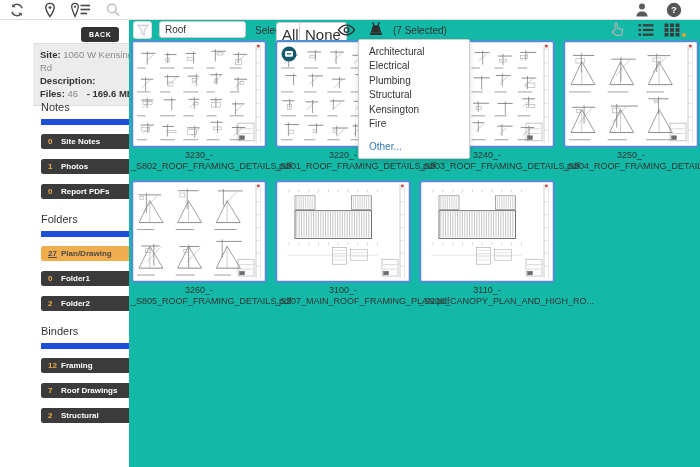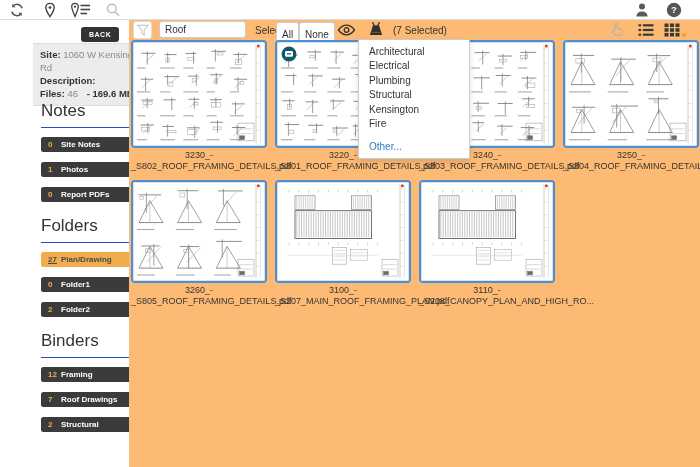--- a/index.html
+++ b/index.html
@@ -15,45 +15,45 @@
   .sidebar { position:absolute; left:0; top:20px; width:129px; height:447px; background:#fff; border-right:1px solid #ccc;margin-left:33px; }
   .back-btn { position:absolute; left:48px; top:7px; background:#333; color:#fff; border:none; border-radius:3px;
               font-size:7px; font-weight:bold; letter-spacing:.5px; padding:4px 8px; font-family:inherit; }
   .site-block { position:absolute; left:0; top:23px; width:128px; background:#ececec; border-top:1px solid #ddd; border-bottom:1px solid #ddd;
                 padding:4px 6px 5px 7px; font-size:9.5px; line-height:13px; }
   .site-block .lbl { font-weight:bold; color:#333; }
   .site-block .val { color:#8a8a8a; }
   .users-ic { position:absolute; right:6px; top:5px; width:15px; height:12px; }
 
   .sb-sections { position:absolute; left:0; top:72px; width:120px; padding:0 7px 0 8px; }
-  .sb-heading { font-size:17px; color:#333; margin-top:14px; padding-bottom:6px; border-bottom:1px solid #1d4ed8; }
+  .sb-heading { font-size:11px; color:#333; margin-top:14px; padding-bottom:6px; border-bottom:6px solid #1d4ed8; }
   .sb-heading:first-child { margin-top:9px; }
   .sb-list { padding-top:9px; }
   .sb-btn { display:flex; align-items:center; height:15px; background:#3b3b3b; border-radius:2.5px; margin-bottom:10px;
             padding:0 7px; font-size:8px; font-weight:bold; color:#fff; cursor:pointer; }
   .sb-btn .count { color:#f0ad4e; width:13px; flex:0 0 13px; }
   .sb-btn .lab { flex:1 1 auto; white-space:nowrap; overflow:hidden; }
   .sb-btn .x { flex:0 0 auto; color:#fff; font-size:9px; font-weight:bold; margin-left:4px; }
   .sb-btn.active { background:#f0ad4e; color:#4a4a4a; }
   .sb-btn.active .count { color:#4a4a4a;text-decoration:underline; }
 
   .sb-scroll { position:absolute; right:1px; top:68px; bottom:4px; width:8px; background:#f7f7f7; border-left:1px solid #eee; }
   .sb-scroll .tri-up { position:absolute; top:3px; left:1px; width:0; height:0; border-left:3px solid transparent; border-right:3px solid transparent; border-bottom:4px solid #999; }
   .sb-scroll .tri-down { position:absolute; bottom:3px; left:1px; width:0; height:0; border-left:3px solid transparent; border-right:3px solid transparent; border-top:4px solid #999; }
 
   
-  .main { position:absolute; left:129px; top:20px; width:571px; height:447px; background:#fdba74; }
+  .main { position:absolute; left:129px; top:20px; width:571px; height:447px; background:#14b8a6; }
   .main-toolbar { position:absolute; left:0; top:0; width:571px; height:21px; }
   .filter-btn { position:absolute; left:4px; top:1px; width:19px; height:18px; border:1px solid #ddd; border-radius:3px; background:#fff; cursor:pointer; }
   .filter-btn svg { display:block; margin:2px auto 0; }
   .search-input { position:absolute; left:30px; top:1px; width:87px; height:17px; border:1px solid #ccc; border-radius:3px;
                   font-size:10px; color:#333; padding:0 5px; font-family:inherit; outline:none; }
   .select-lbl { position:absolute; left:126px; top:5px; font-size:10px; color:#333; }
   .mini-btn { position:absolute; top:2px; height:24px; background:#fff; border:1px solid #ccc; border-radius:3px;
-              font-size:10px; color:#333; padding:0 5px; font-family:inherit; cursor:pointer; }
+              font-size:15px; color:#333; padding:0 5px; font-family:inherit; cursor:pointer; }
   .btn-all { left:147px; }
   .btn-none { left:170px; }
   .eye-ic { position:absolute; left:208px; top:3px; width:19px; height:14px; cursor:pointer; }
   .binder-ic { position:absolute; left:239px; top:1px; width:16px; height:17px; cursor:pointer; }
   .sel-text { position:absolute; left:264px; top:5px; font-size:10px; color:#333; }
   .hand-ic { position:absolute; left:481px; top:2px; width:14px; height:16px; cursor:pointer; }
   .list-ic { position:absolute; left:509px; top:3px; width:16px; height:14px; cursor:pointer; }
   .grid-ic { position:absolute; left:535px; top:3px; width:16px; height:14px; cursor:pointer; }
   .notif-dot { position:absolute; left:553px; top:13px; width:4px; height:4px; border-radius:50%; background:#f0a030; }
 

